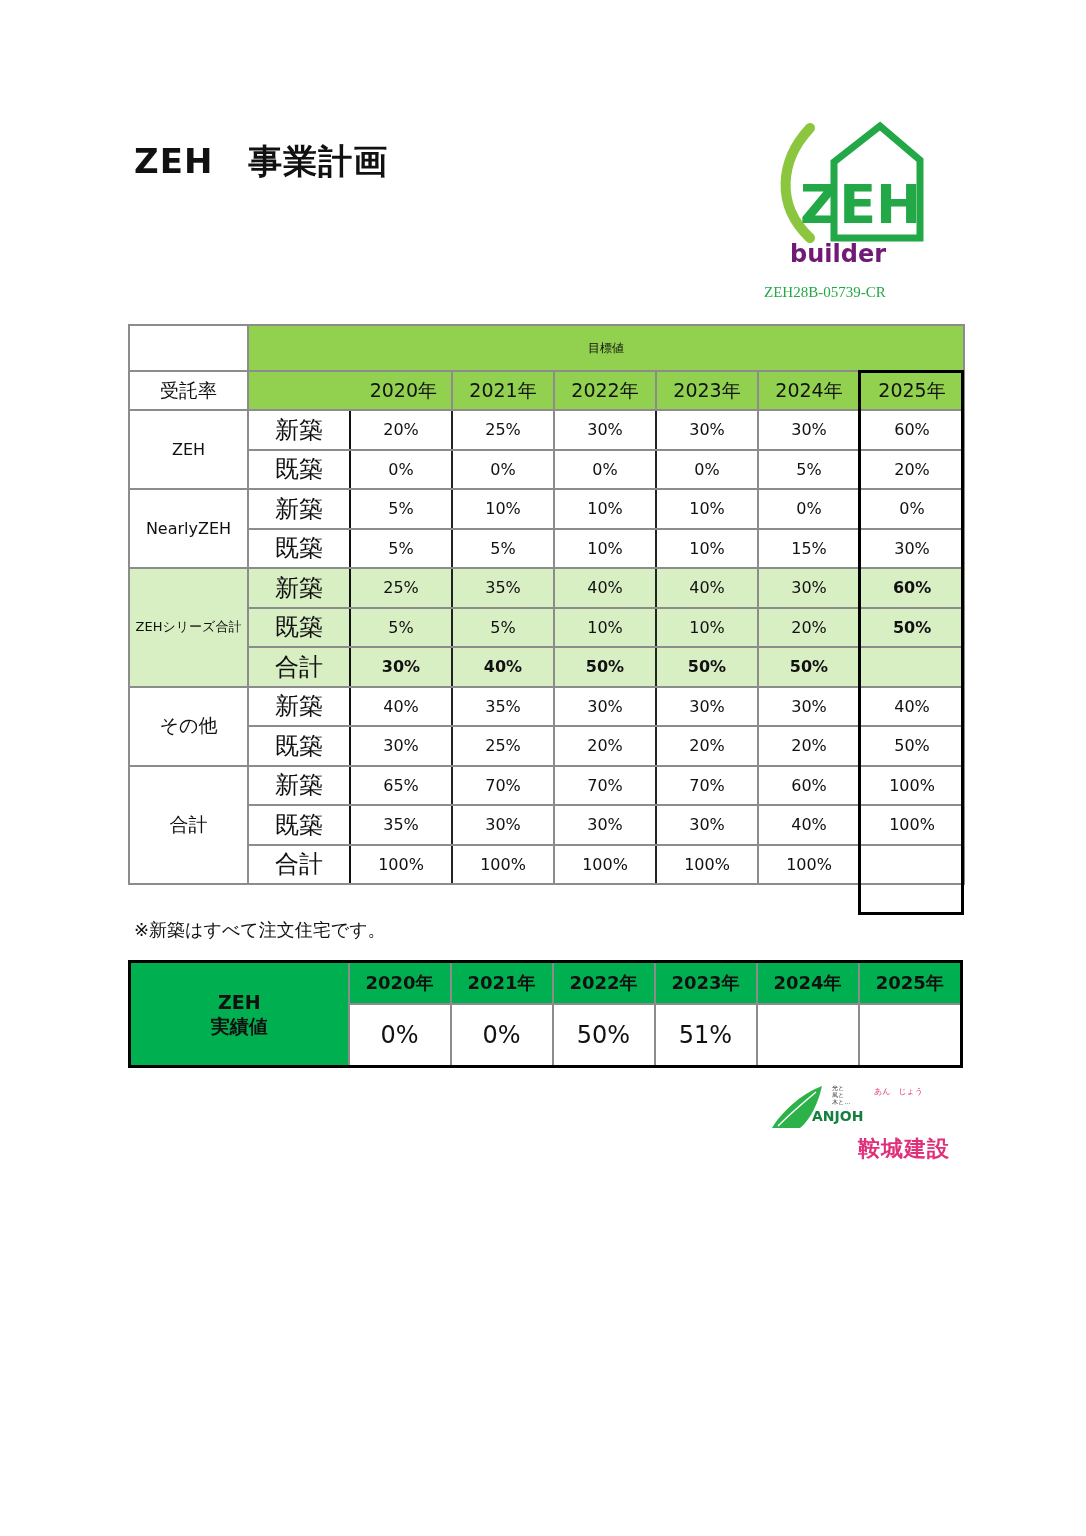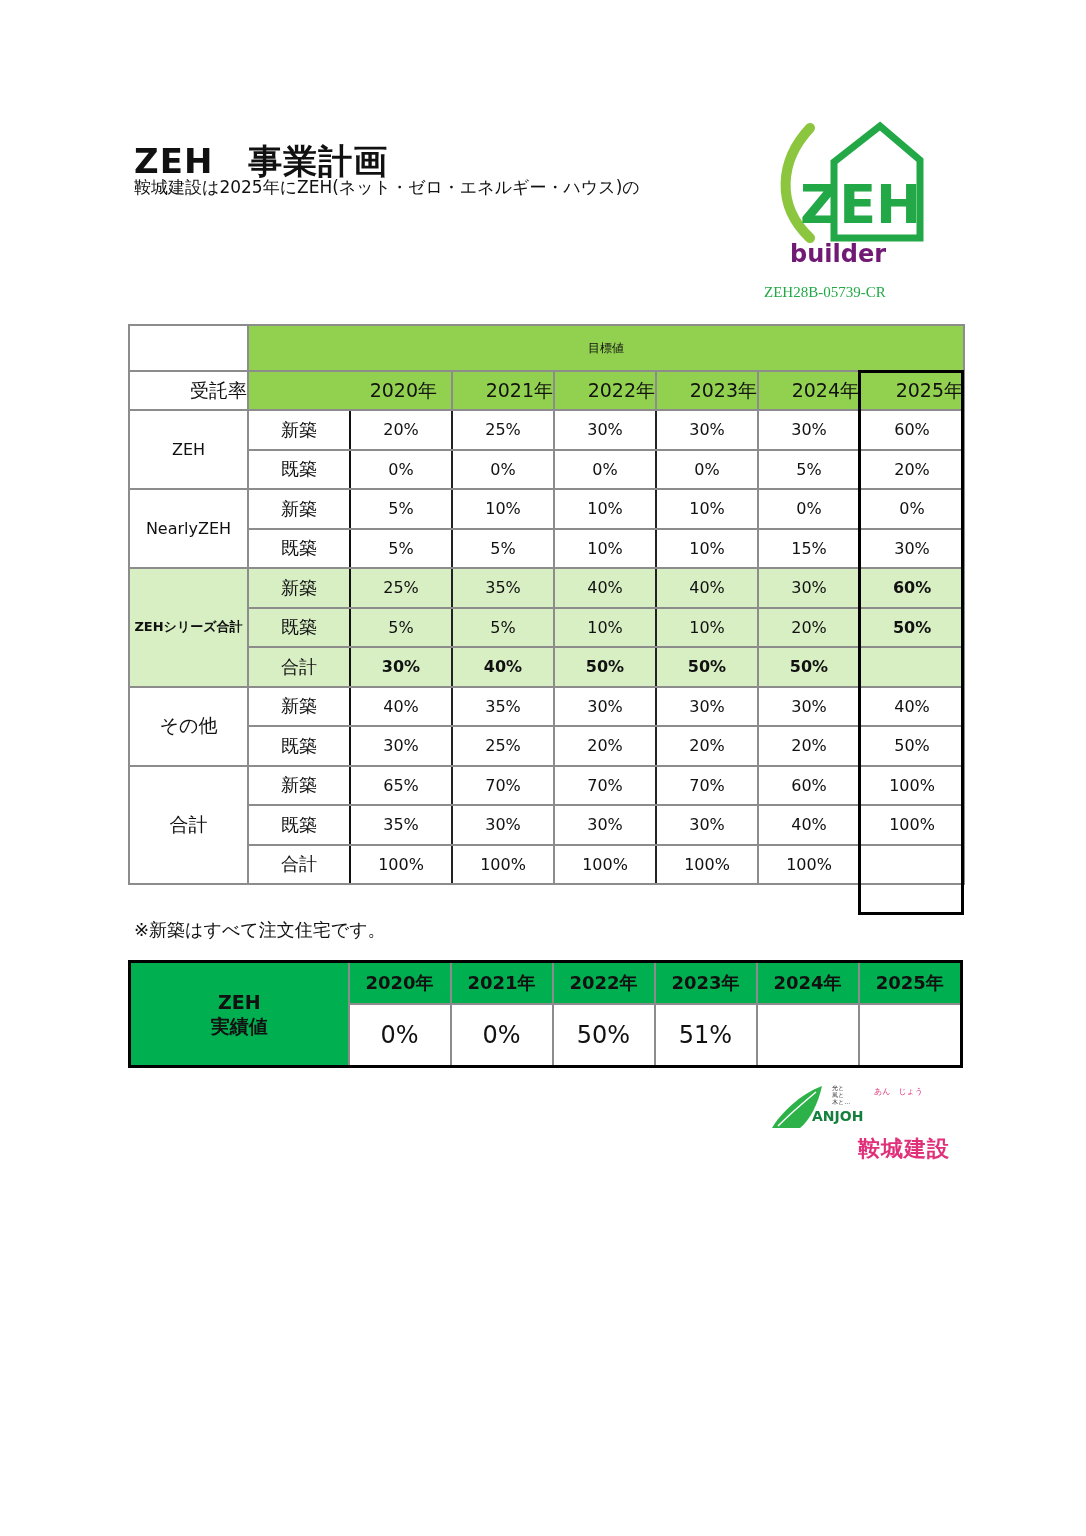--- a/index.html
+++ b/index.html
@@ -15,23 +15,23 @@
                font-size: 15px; color: #22a846; letter-spacing: 0px; }
   .logo-builder { position: absolute; left: 790px; top: 240px; font-size: 24px; font-weight: bold; color: #701a75; }
 
   table { border-collapse: collapse; position: absolute; table-layout: fixed; }
   #target { left: 128px; top: 324px; width: 835px; }
   #target td { border: 2px solid #8c8c8c; text-align: center; vertical-align: middle;
                font-size: 16px; height: 37.5px; padding: 0; }
   #target .hdr-green { background: #92D050; }
   #target .light { background: #D8EFC4; }
   #target .group { font-size: 16px; }
-  #target .group.small { font-size: 13px; font-weight: bold; }
-  #target .sub { font-size: 18px; border-right: 2px solid #111; }
-  #target .year { font-size: 19px; text-align: right; }
+  #target .group.small { font-size: 13px; }
+  #target .sub { font-size: 24px; border-right: 2px solid #111; }
+  #target .year { font-size: 19px; }
   #target .bold { font-weight: bold; }
   #target .row-top td { height: 44px; font-size: 12px; }
   #target .row-year td { height: 37px; }
   #target .dk { border-right: 2px solid #222; }
 
   .frame2025 { position: absolute; left: 858px; top: 370px; width: 100px; height: 539px;
                border: 3px solid #000; pointer-events: none; }
 
   .note { position: absolute; left: 134px; top: 918px; font-size: 18px; }
 
@@ -45,21 +45,20 @@
   .company .ajtxt { position: absolute; left: 42px; top: 24px; font-size: 14px; font-weight: bold; color: #15803d; }
   .company .jp { position: absolute; left: 88px; top: 14px; font-size: 22px; font-weight: bold; color: #e0307a; letter-spacing: 1px; margin-top: 36px; }
   .company .ruby { position: absolute; left: 104px; top: 2px; font-size: 8px; color: #e0307a; }
   .company .tag { position: absolute; left: 62px; top: 0px; font-size: 6px; line-height: 7px; color: #333; }
 </style>
 </head>
 <body>
 
 <div class="title">ZEH　事業計画</div>
 <div class="intro">
-  <div>鞍城建設は2025年にZEH(ネット・ゼロ・エネルギー・ハウス)の</div>
 </div>
 
 <div class="logo">
   <svg width="170" height="130" viewBox="0 0 170 130">
     <path d="M40 8 C10 40 5 85 40 118" fill="none" stroke="#8CC63F" stroke-width="10" stroke-linecap="round"></path>
     <path d="M64 42 L110 6 L150 40 L150 118 L64 118 Z" fill="none" stroke="#22A846" stroke-width="7" stroke-linejoin="miter"></path>
     <text x="30" y="103" font-family="DejaVu Sans, sans-serif" font-weight="bold" font-size="54" fill="#22A846">ZEH</text>
   </svg>
 </div>
 <div class="logo-builder">builder</div>

